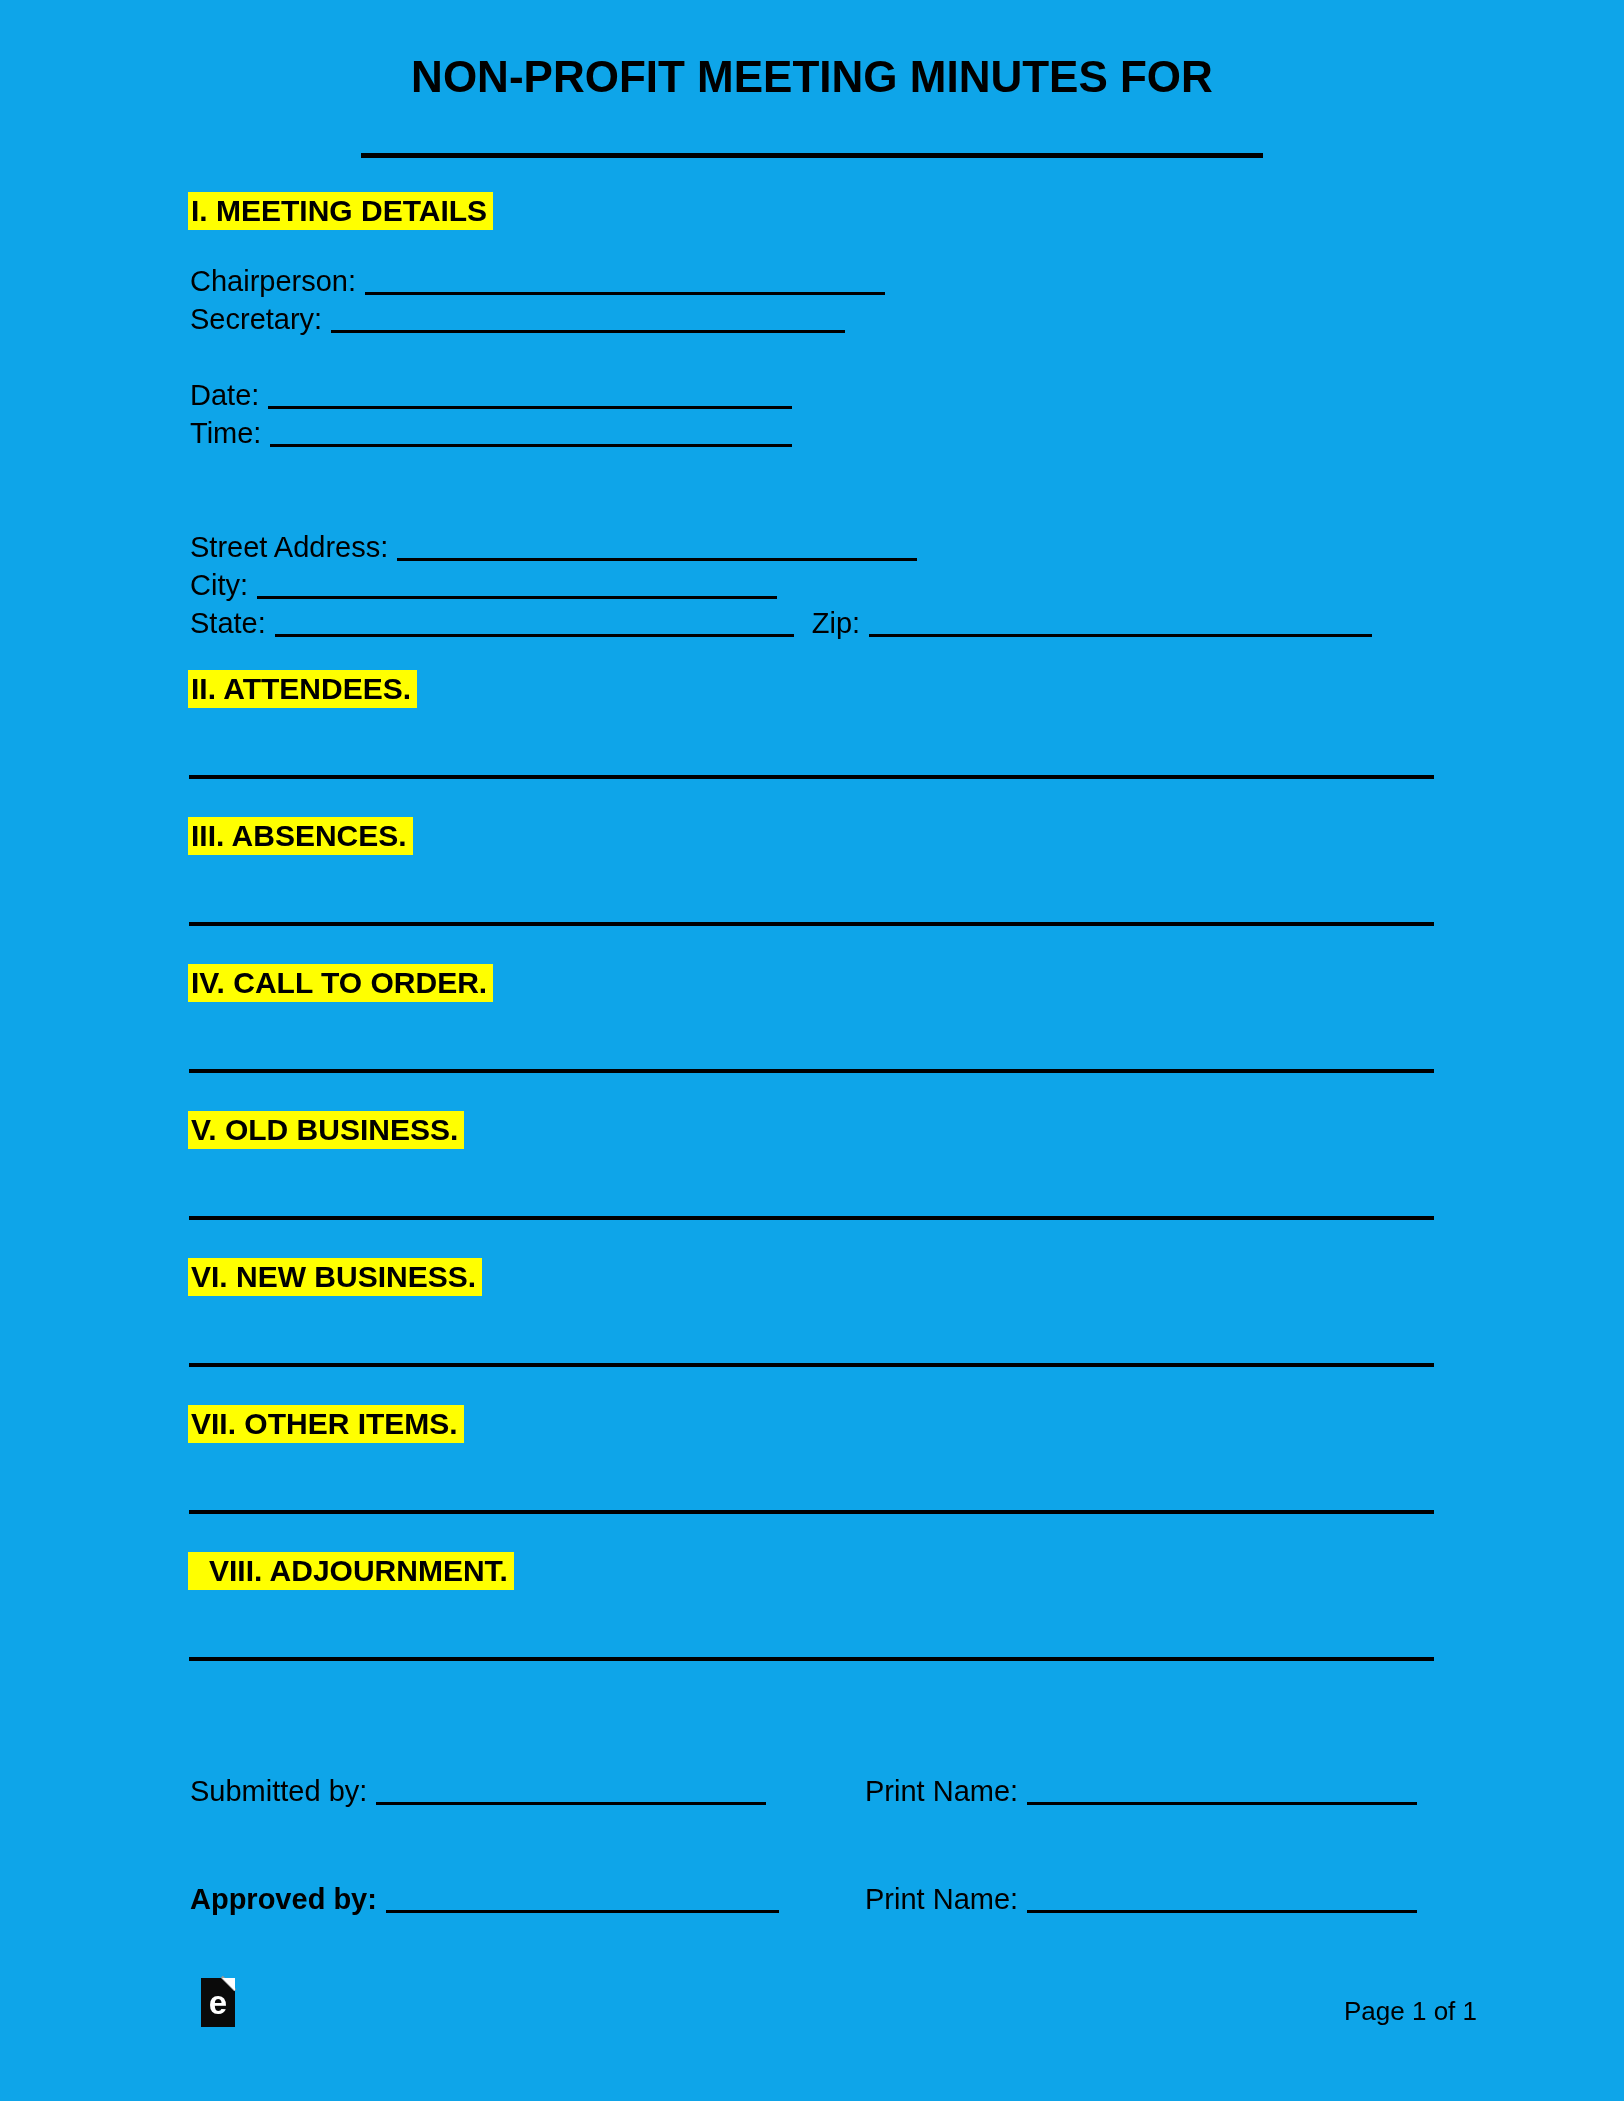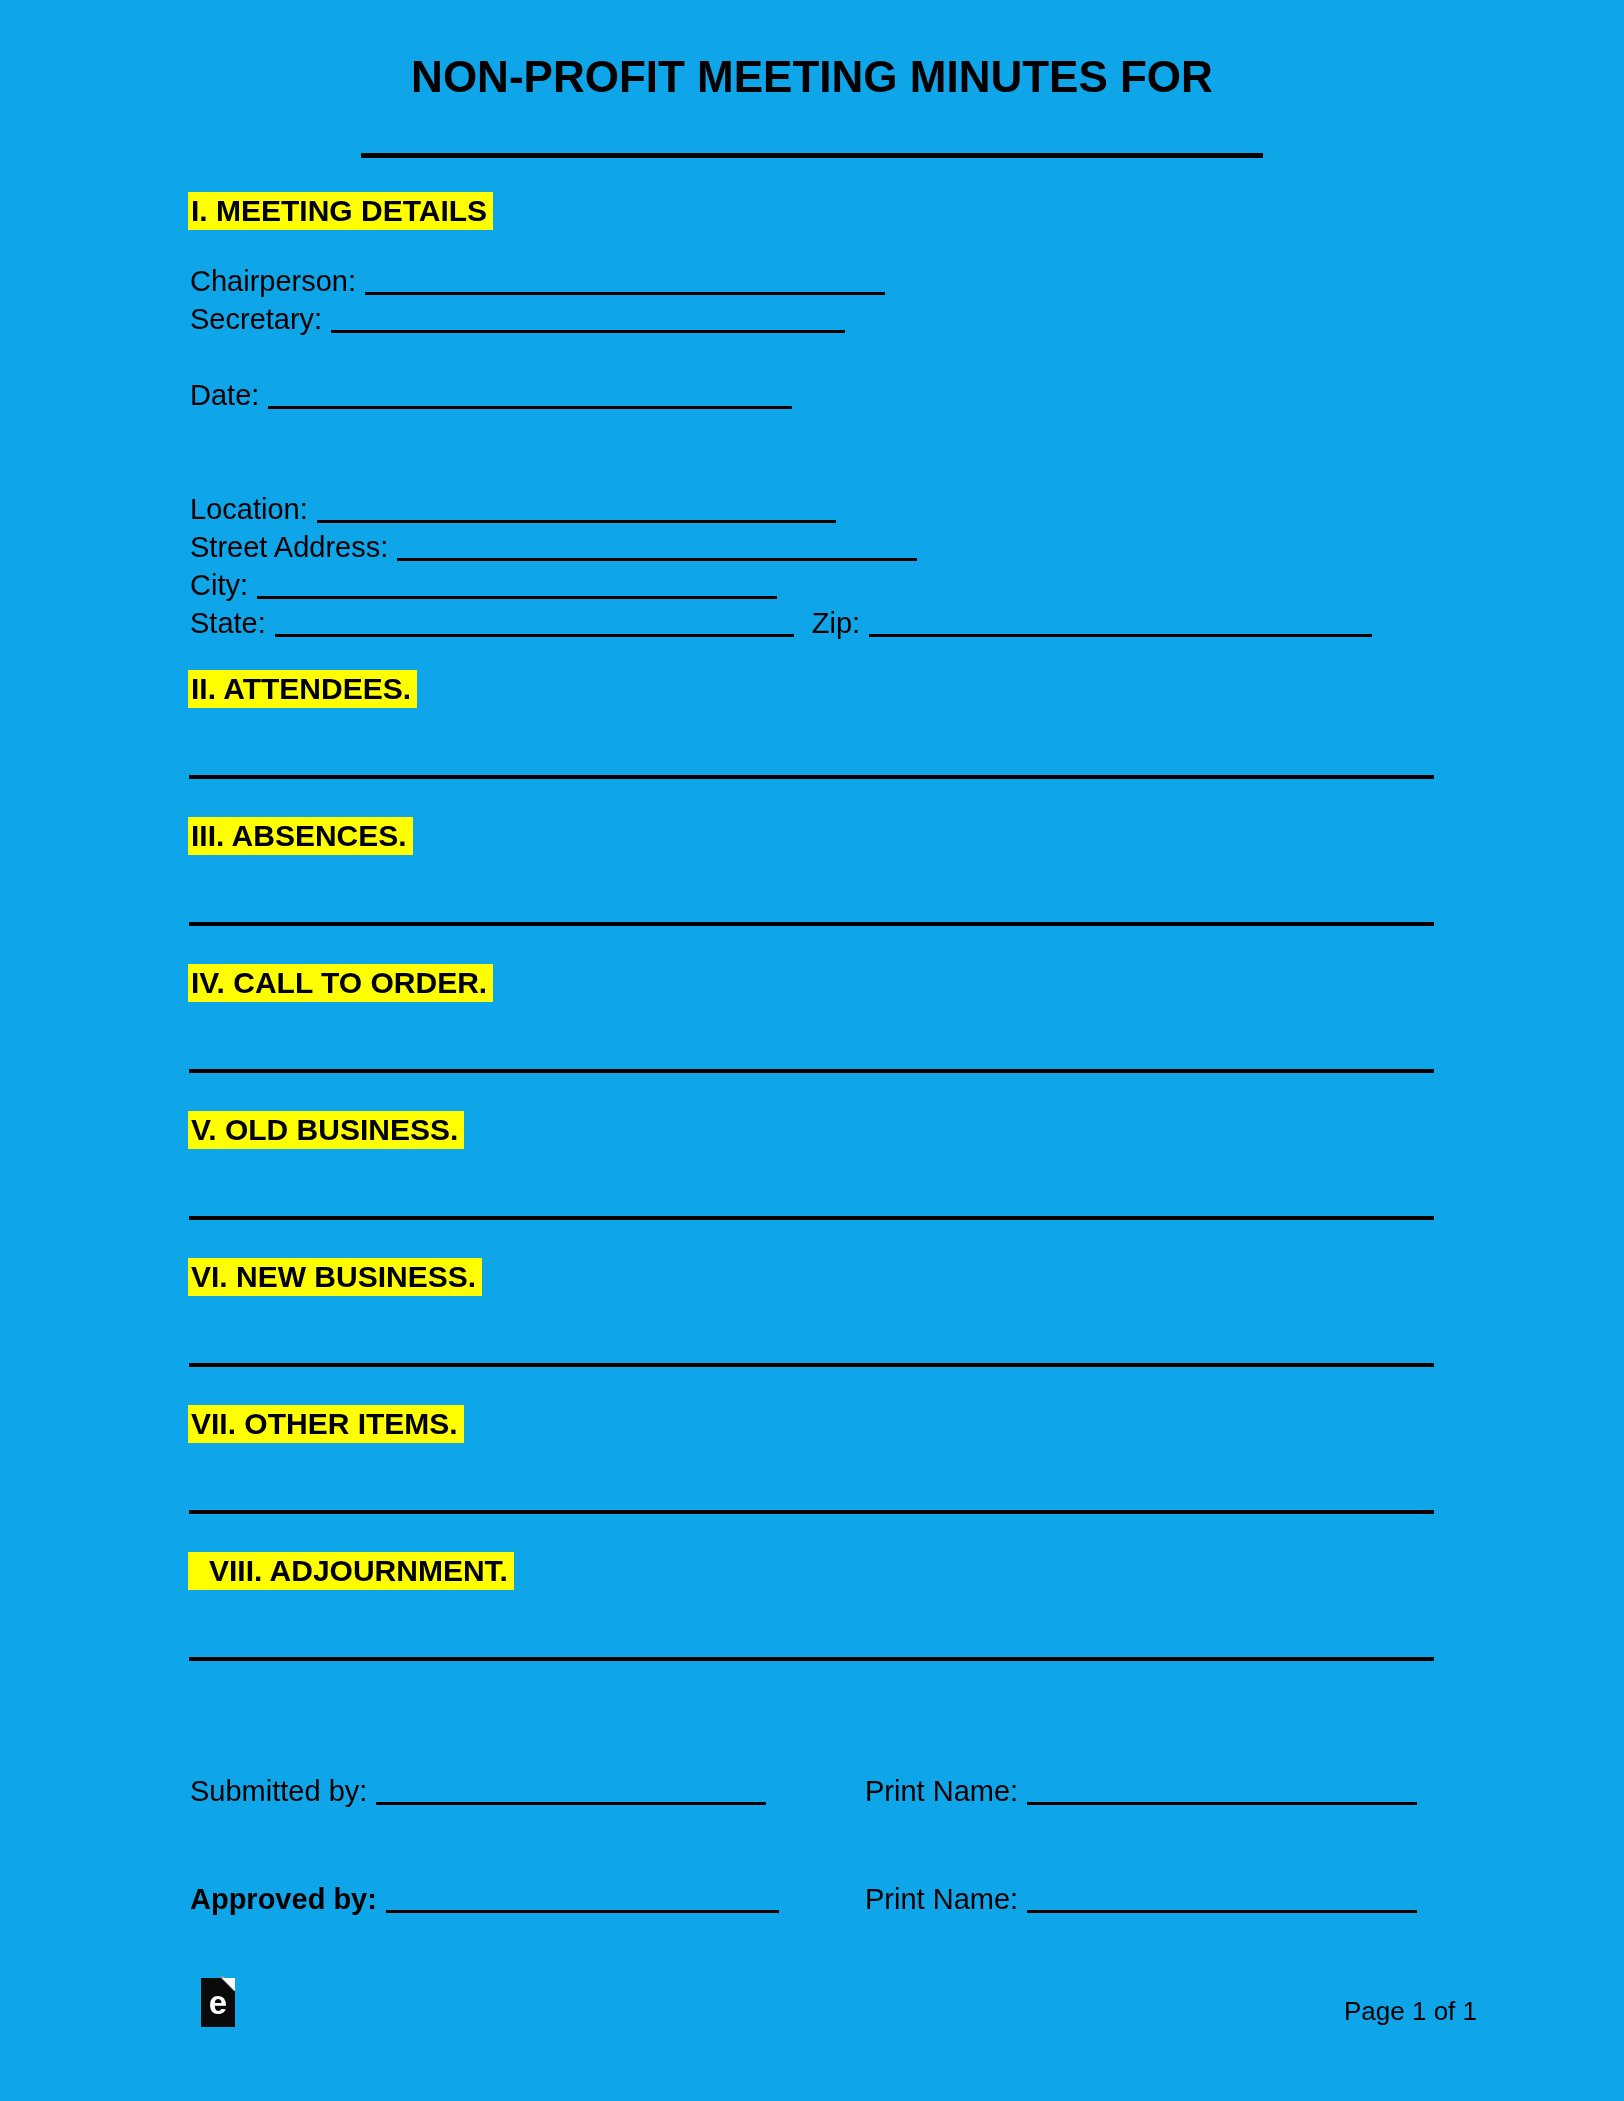--- a/index.html
+++ b/index.html
@@ -95,24 +95,24 @@
   <div class="field-row" style="top:262px;">
     <span>Chairperson:</span><span class="fill" style="width:520px;"></span>
   </div>
   <div class="field-row" style="top:300px;">
     <span>Secretary:</span><span class="fill" style="width:514px;"></span>
   </div>
 
   <div class="field-row" style="top:376px;">
     <span>Date:</span><span class="fill" style="width:524px;"></span>
   </div>
+  <div class="field-row" style="top:414px;">
+    <span>Time:</span><span class="fill" style="width:522px;"></span>
+  </div>
 
-  <div class="field-row" style="top:490px;">
-    <span>Location:</span><span class="fill" style="width:519px;"></span>
-  </div>
   <div class="field-row" style="top:528px;">
     <span>Street Address:</span><span class="fill" style="width:520px;"></span>
   </div>
   <div class="field-row" style="top:566px;">
     <span>City:</span><span class="fill" style="width:520px;"></span>
   </div>
   <div class="field-row" style="top:604px;">
     <span>State:</span><span class="fill" style="width:519px;"></span><span class="zip-label">Zip:</span><span class="fill" style="width:503px;"></span>
   </div>
 

